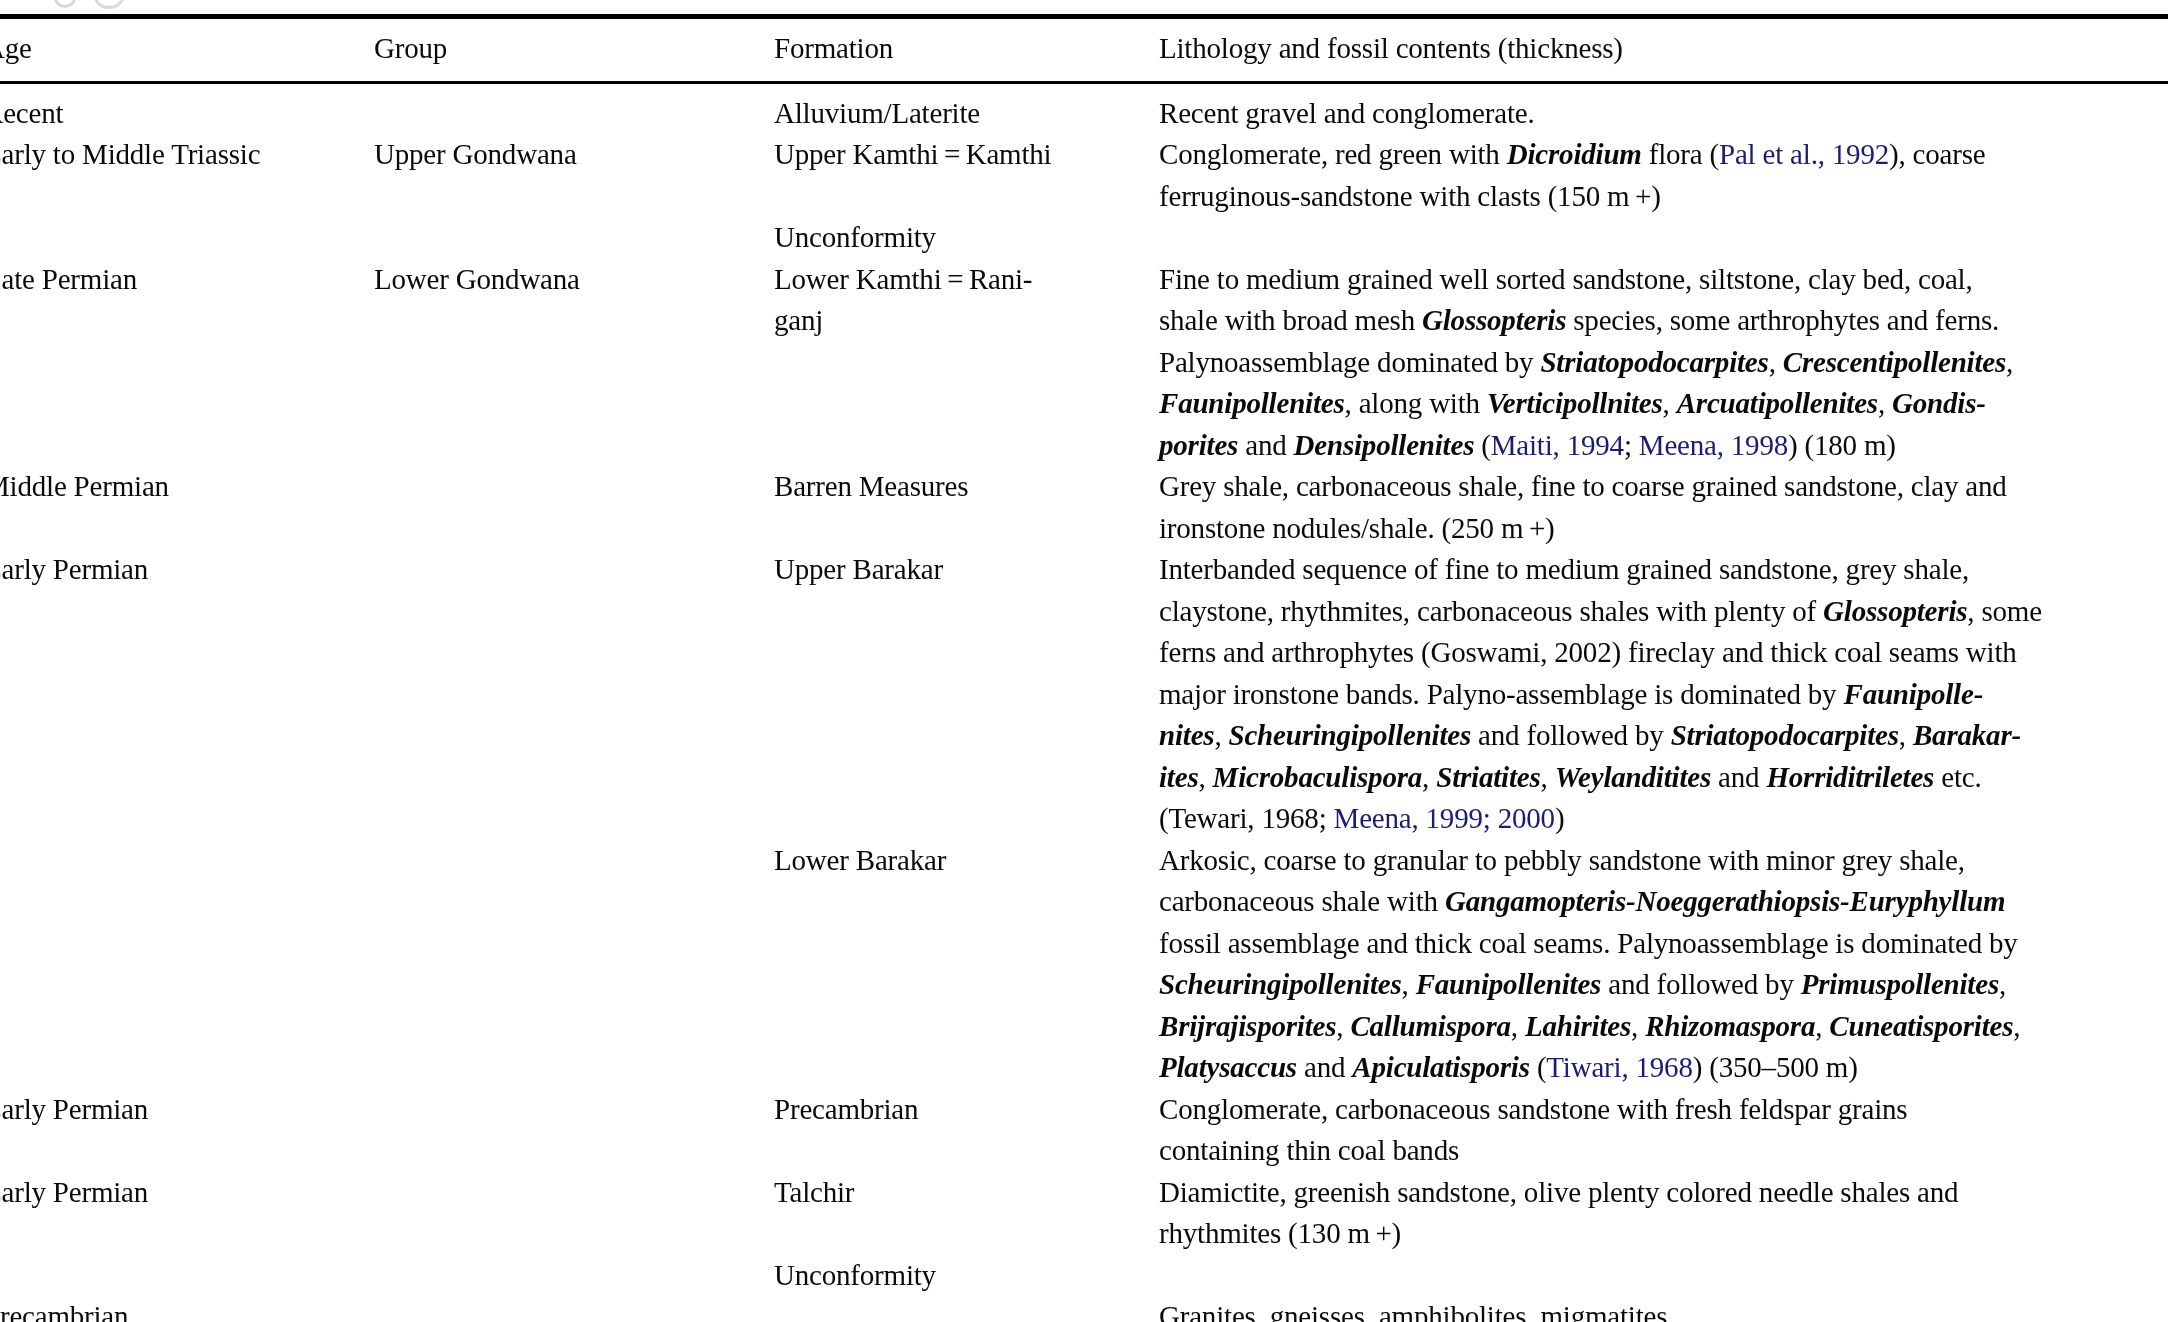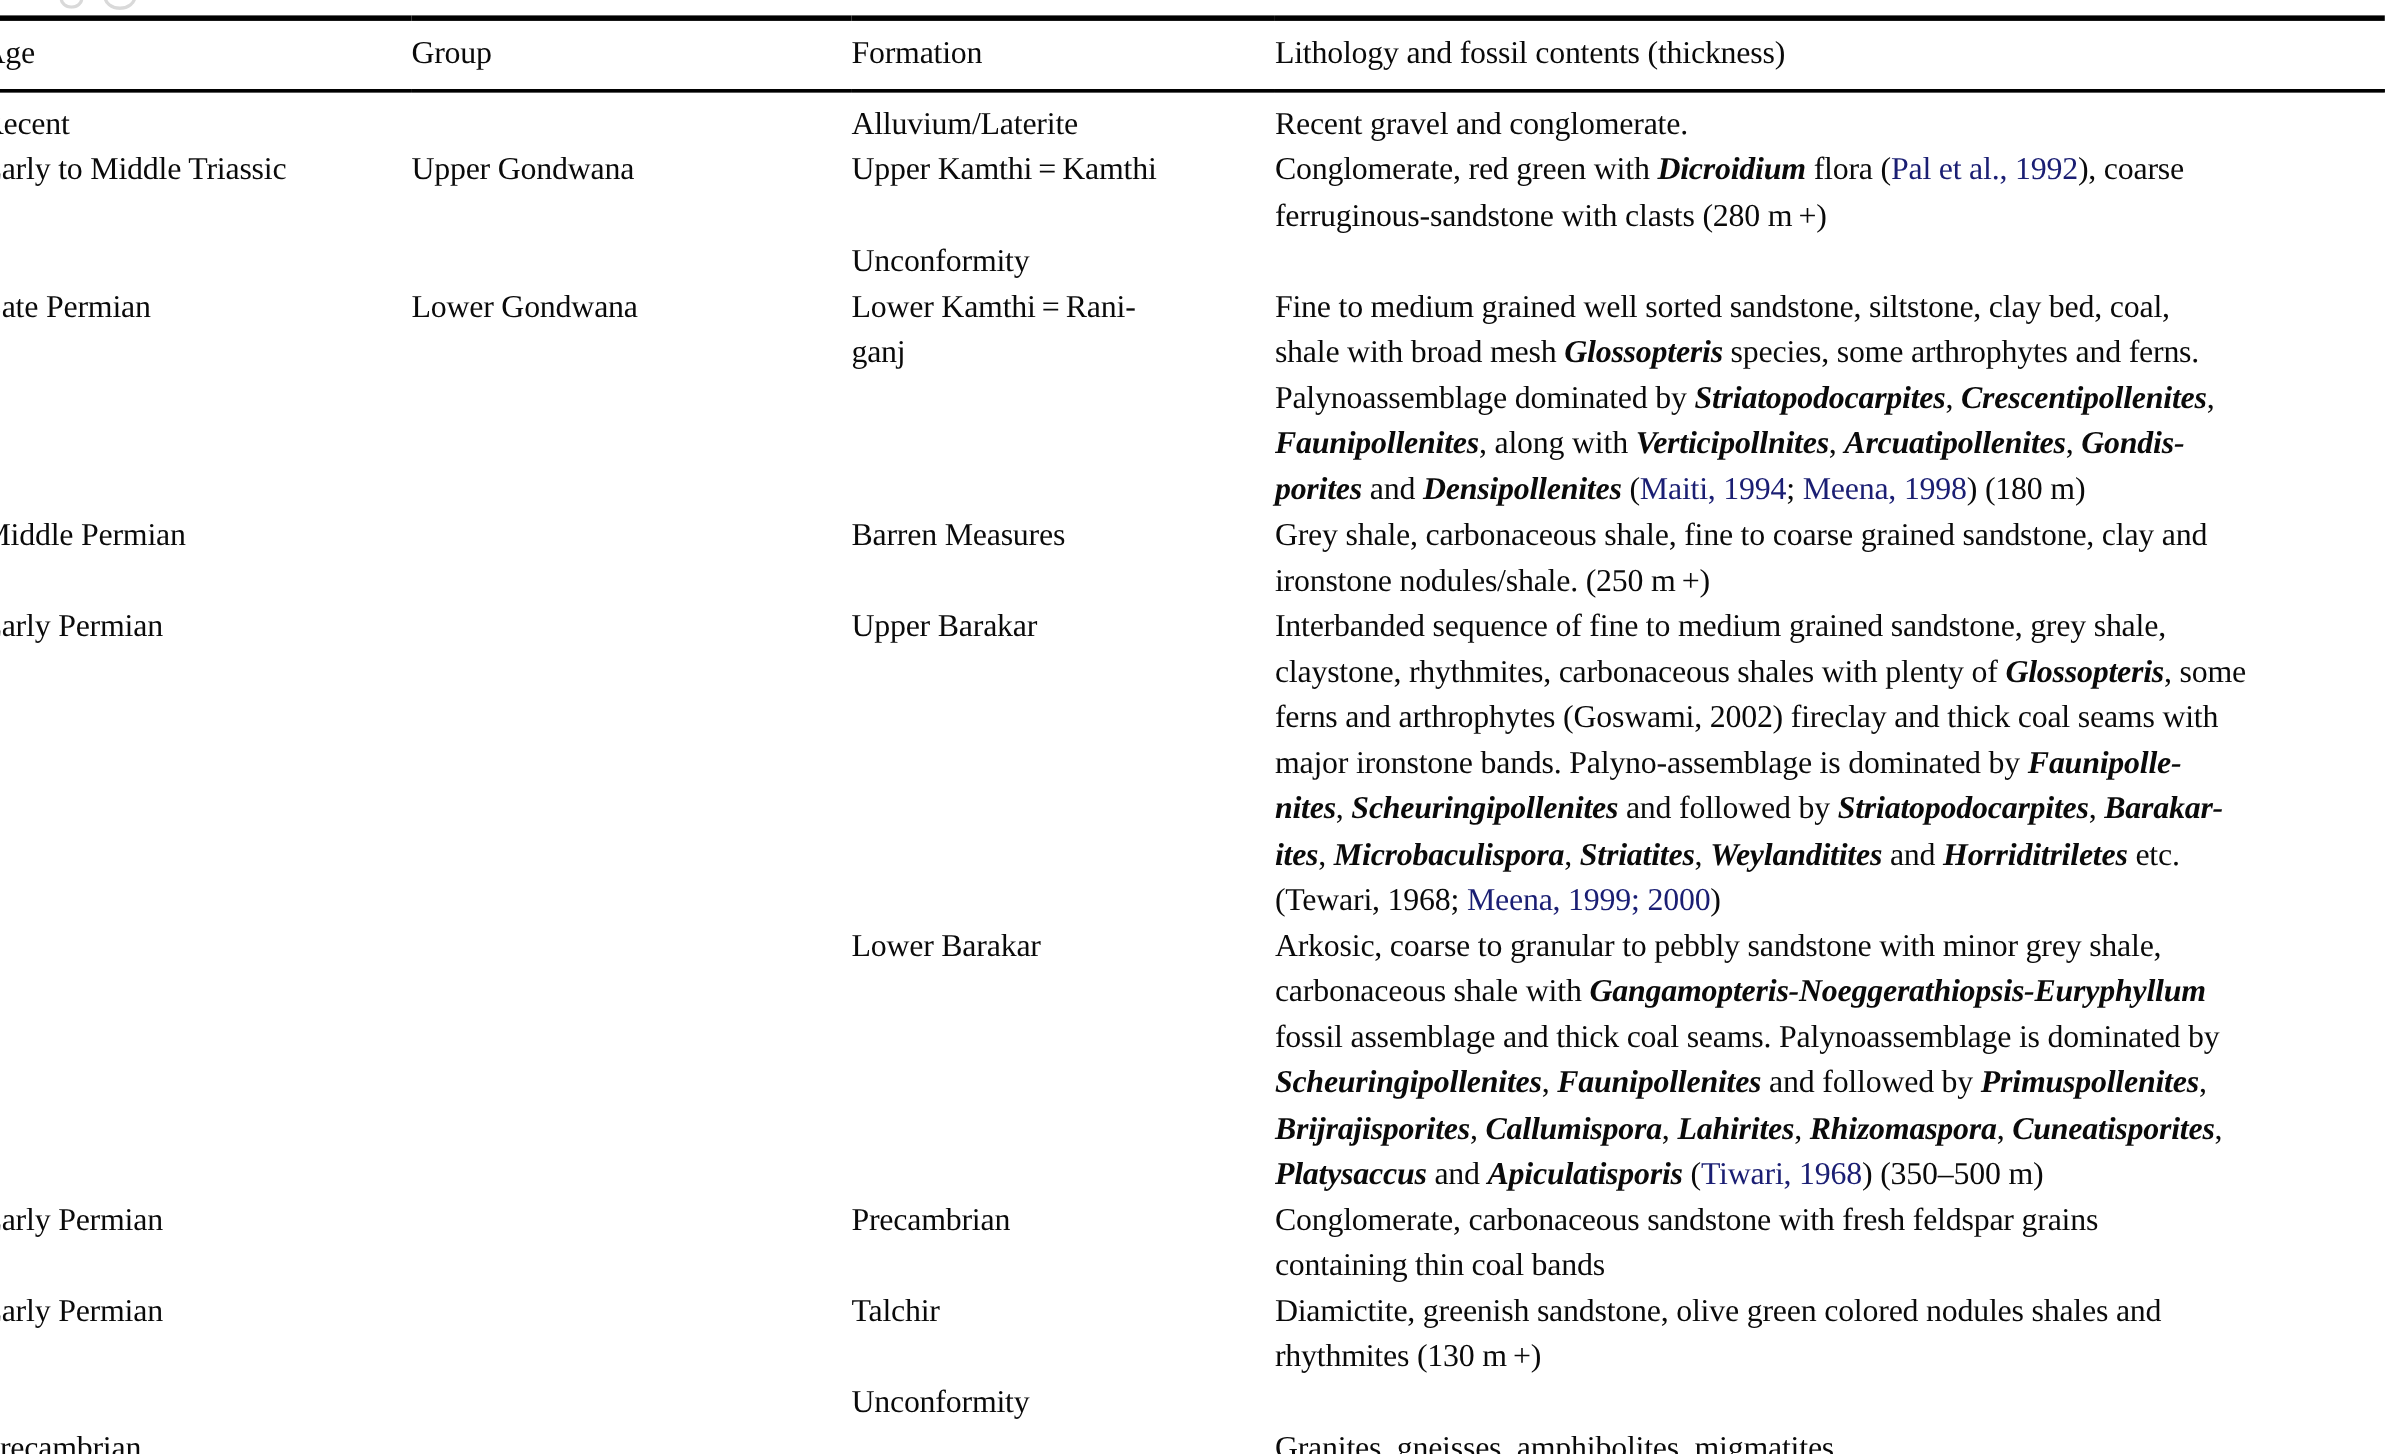--- a/index.html
+++ b/index.html
@@ -94,21 +94,21 @@
             <div class="ln">Early to Middle Triassic</div>
           </td>
           <td>
             <div class="ln">Upper Gondwana</div>
           </td>
           <td>
             <div class="ln">Upper Kamthi = Kamthi</div>
           </td>
           <td>
             <div class="ln"><span>Conglomerate, red green with </span><span class="it">Dicroidium</span><span> flora (</span><span class="link">Pal et al., 1992</span><span>), coarse</span></div>
-            <div class="ln"><span>ferruginous-sandstone with clasts (280 m +)</span></div>
+            <div class="ln"><span>ferruginous-sandstone with clasts (150 m +)</span></div>
           </td>
         </tr>
         <tr>
           <td></td>
           <td></td>
           <td>
             <div class="ln">Unconformity</div>
           </td>
           <td></td>
         </tr>
@@ -192,21 +192,21 @@
         </tr>
         <tr>
           <td>
             <div class="ln">Early Permian</div>
           </td>
           <td></td>
           <td>
             <div class="ln">Talchir</div>
           </td>
           <td>
-            <div class="ln"><span>Diamictite, greenish sandstone, olive green colored nodules shales and</span></div>
+            <div class="ln"><span>Diamictite, greenish sandstone, olive plenty colored needle shales and</span></div>
             <div class="ln"><span>rhythmites (130 m +)</span></div>
           </td>
         </tr>
         <tr>
           <td></td>
           <td></td>
           <td>
             <div class="ln">Unconformity</div>
           </td>
           <td></td>

